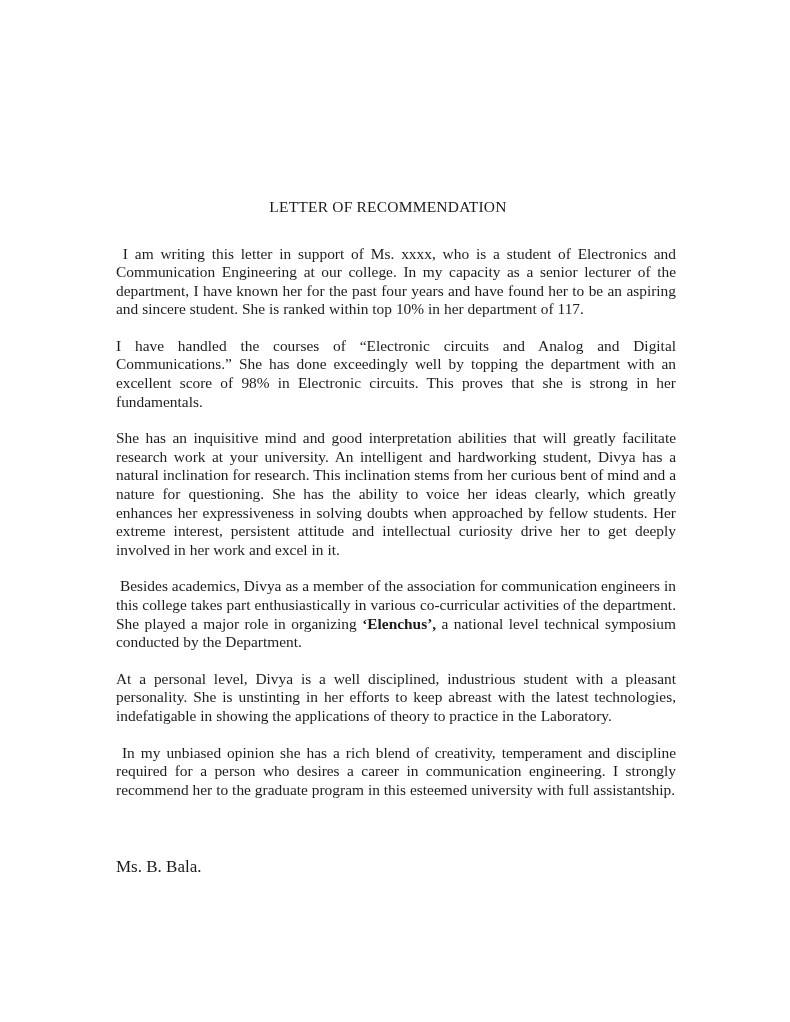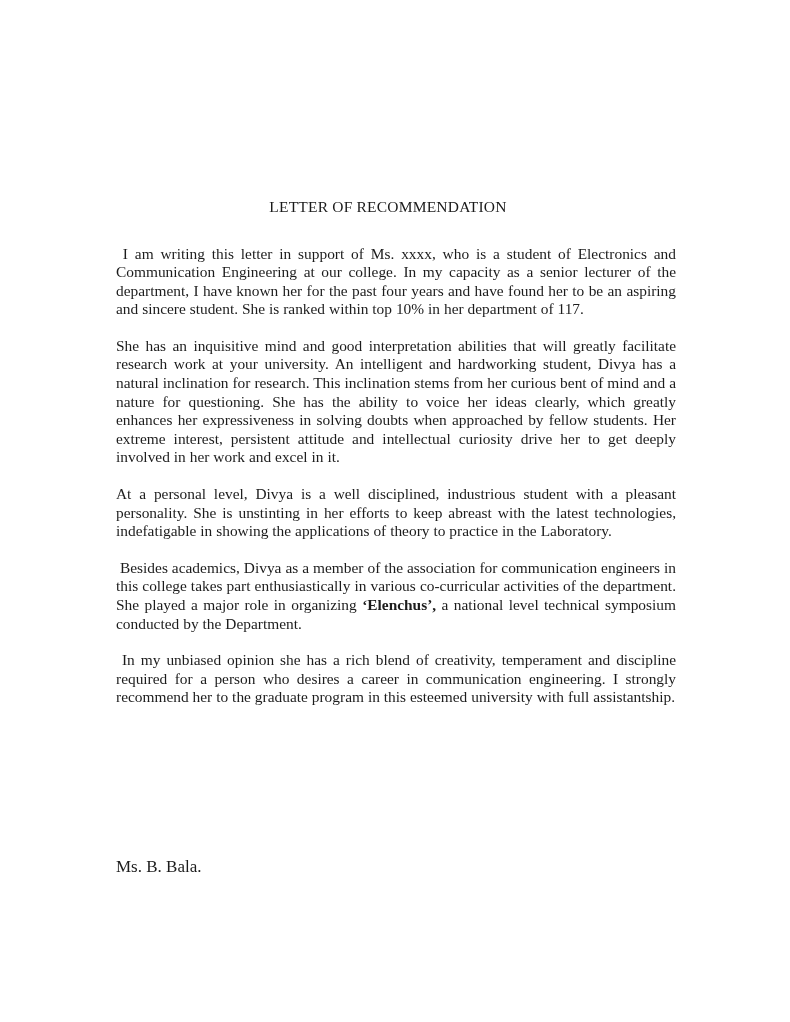--- a/index.html
+++ b/index.html
@@ -67,25 +67,26 @@
 </head>
 <body>
 
 <div class="page">
   <div class="doc-body">
 
     <div class="doc-title">LETTER OF RECOMMENDATION</div>
 
     <p class="para"> I am writing this letter in support of Ms. xxxx, who is a student of Electronics and Communication Engineering at our college. In my capacity as a senior lecturer of the department, I have known her for the past four years and have found her to be an aspiring and sincere student. She is ranked within top 10% in her department of 117.</p>
 
+    <p class="para">I have handled the courses of “Electronic circuits and Analog and Digital Communications.” She has done exceedingly well by topping the department with an excellent score of 98% in Electronic circuits. This proves that she is strong in her fundamentals.</p>
 
     <p class="para">She has an inquisitive mind and good interpretation abilities that will greatly facilitate research work at your university. An intelligent and hardworking student, Divya has a natural inclination for research. This inclination stems from her curious bent of mind and a nature for questioning. She has the ability to voice her ideas clearly, which greatly enhances her expressiveness in solving doubts when approached by fellow students. Her extreme interest, persistent attitude and intellectual curiosity drive her to get deeply involved in her work and excel in it.</p>
 
+    <p class="para"><span> Besides academics, Divya as a member of the association for communication engineers in this college takes part enthusiastically in various co-curricular activities of the department. She played a major role in organizing </span><b class="strong">‘Elenchus’,</b><span> a national level technical symposium conducted by the Department.</span></p>
+
     <p class="para">At a personal level, Divya is a well disciplined, industrious student with a pleasant personality. She is unstinting in her efforts to keep abreast with the latest technologies, indefatigable in showing the applications of theory to practice in the Laboratory.</p>
-
-    <p class="para"><span> Besides academics, Divya as a member of the association for communication engineers in this college takes part enthusiastically in various co-curricular activities of the department. She played a major role in organizing </span><b class="strong">‘Elenchus’,</b><span> a national level technical symposium conducted by the Department.</span></p>
 
     <p class="para"> In my unbiased opinion she has a rich blend of creativity, temperament and discipline required for a person who desires a career in communication engineering. I strongly recommend her to the graduate program in this esteemed university with full assistantship.</p>
 
   </div>
 
   <div class="signature">Ms. B. Bala.</div>
 </div>
 
 </body></html>

